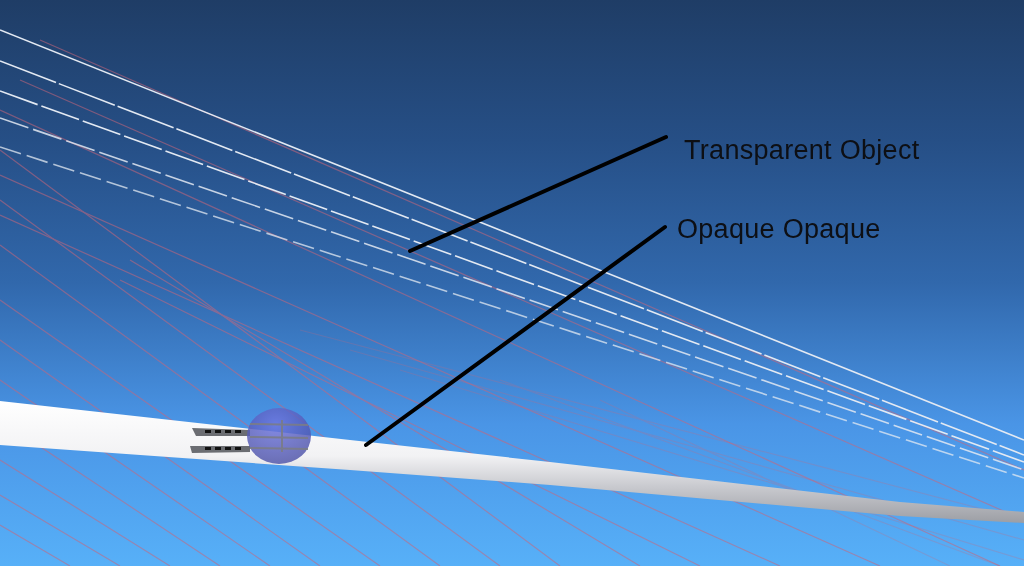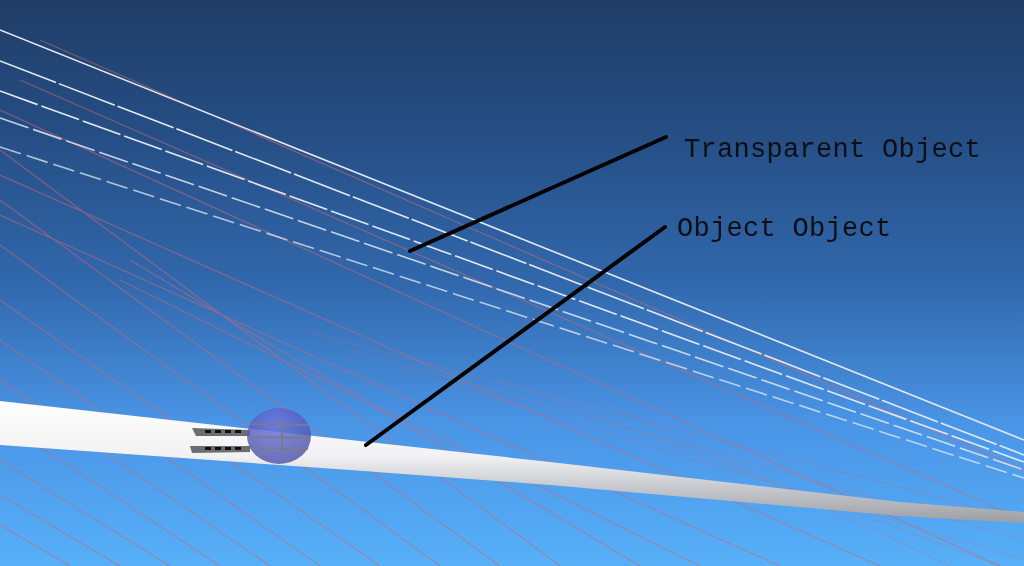--- a/index.html
+++ b/index.html
@@ -1,19 +1,19 @@
 <!DOCTYPE html>
 <html><head>
   <meta charset="utf-8">
   <style>
     html, body { margin:0; padding:0; }
     body { width:1024px; height:566px; overflow:hidden; position:relative;
            background: linear-gradient(180deg, #1f3d66 0%, #264f86 25%, #3168ac 50%, #4a95e6 75%, #57b0f8 100%); }
     #scene { position:absolute; left:0; top:0; width:1024px; height:566px; }
-    .label { position:absolute; font-family:Liberation Mono, monospace; font-size:27px; color:#0d0f14; white-space:nowrap; letter-spacing:0.3px; }
+    .label { position:absolute; font-family:Liberation Sans, sans-serif; font-size:27px; color:#0d0f14; white-space:nowrap; letter-spacing:0.3px; }
   </style>
 </head>
 <body>
 
 <svg id="scene" viewBox="0 0 1024 566" xmlns="http://www.w3.org/2000/svg">
   <defs>
     <linearGradient id="beamGrad" x1="0" y1="0" x2="0" y2="1">
       <stop offset="0" stop-color="#ffffff"></stop>
       <stop offset="0.45" stop-color="#f2f2f4"></stop>
       <stop offset="0.7" stop-color="#c9cacf"></stop>
@@ -82,13 +82,13 @@
     <line x1="250" y1="424" x2="308" y2="425"></line>
     <line x1="250" y1="437" x2="308" y2="438"></line>
     <line x1="250" y1="448" x2="308" y2="449"></line>
   </g>
 
   <line x1="410" y1="251" x2="666" y2="137" stroke="#000" stroke-width="4" stroke-linecap="round"></line>
   <line x1="366" y1="445" x2="665" y2="227" stroke="#000" stroke-width="4" stroke-linecap="round"></line>
 </svg>
 
 <div class="label" style="left:684px; top:135px;">Transparent Object</div>
-<div class="label" style="left:677px; top:214px;">Object Object</div>
+<div class="label" style="left:677px; top:214px;">Opaque Opaque</div>
 
 </body></html>

